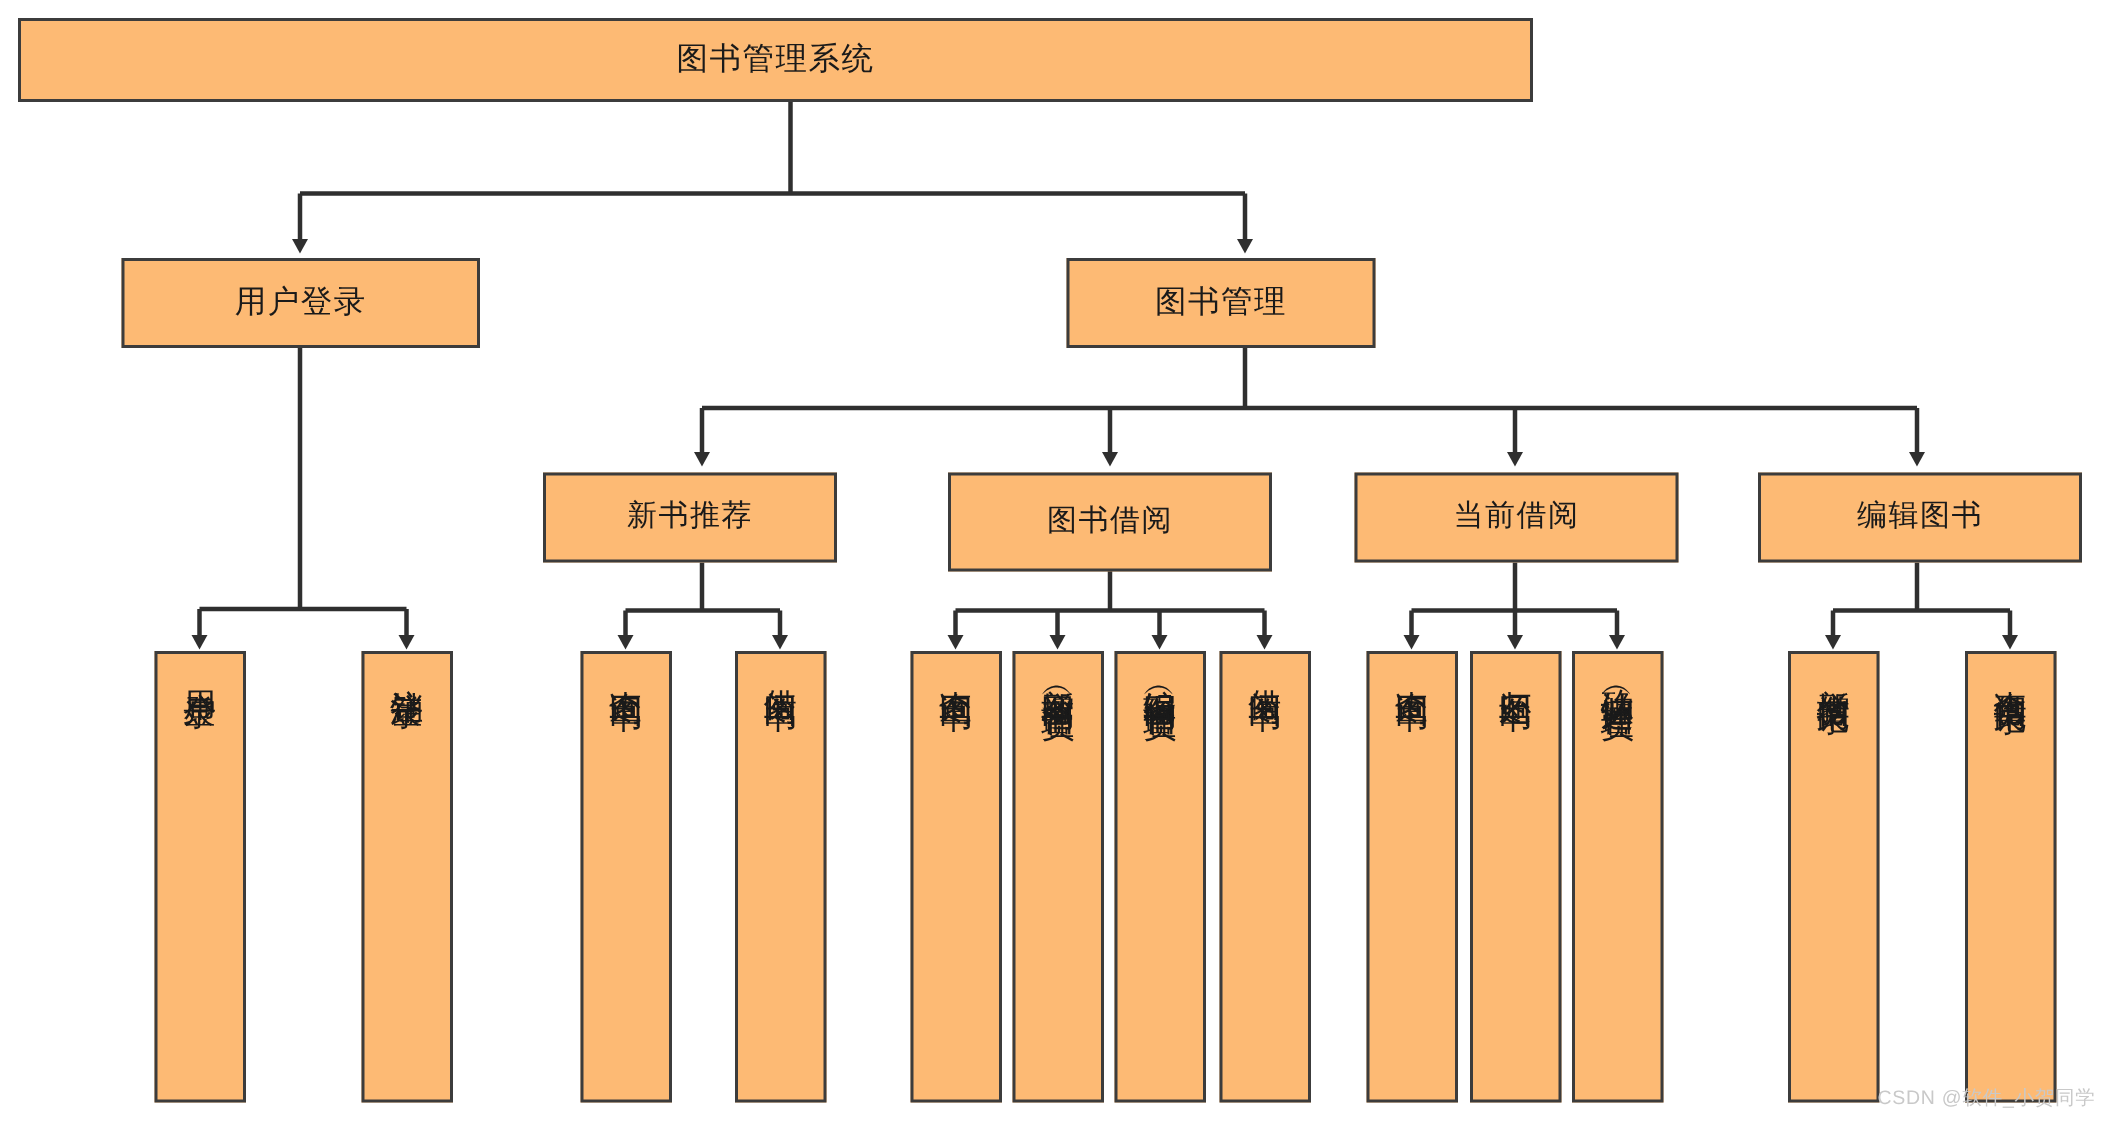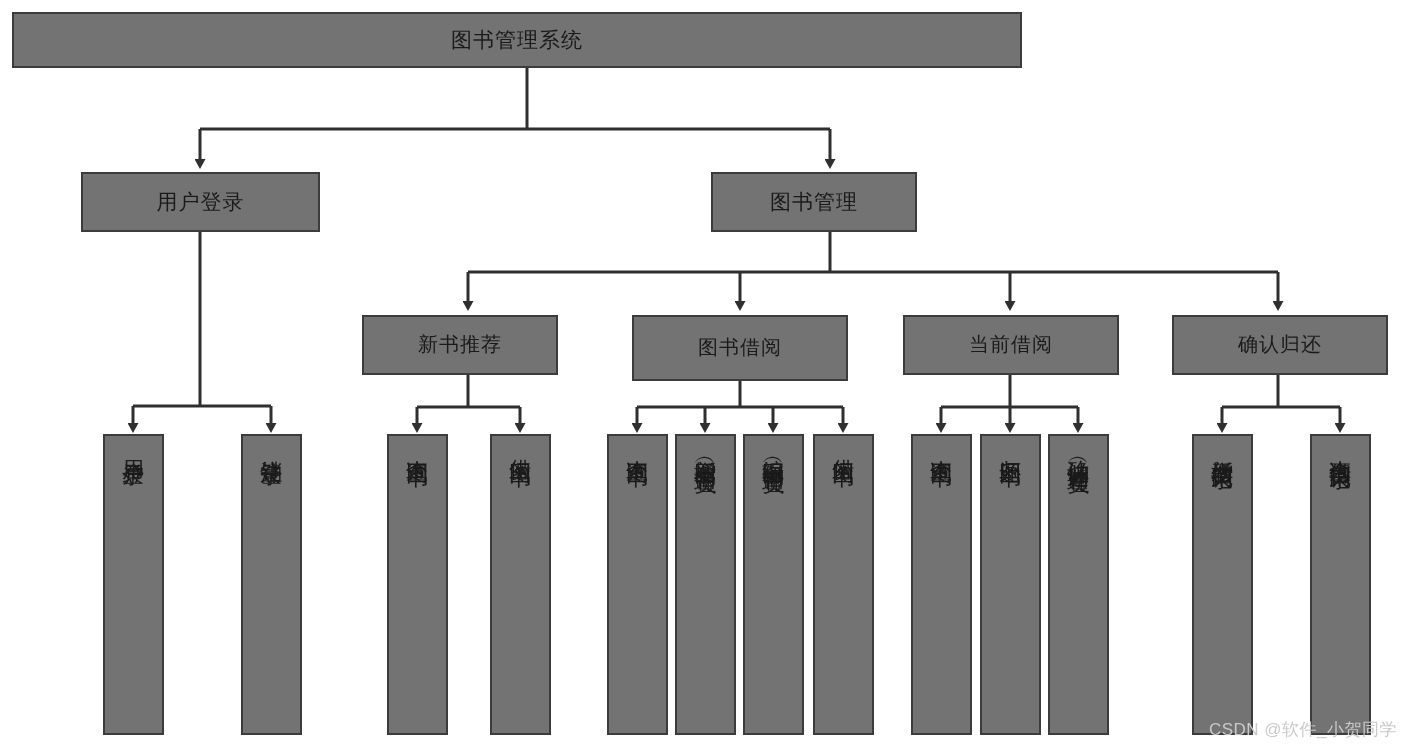--- a/index.html
+++ b/index.html
@@ -1,35 +1,35 @@
 <!DOCTYPE html>
 <html><head>
 <meta charset="utf-8">
 <style>
   html,body{margin:0;padding:0;background:#ffffff;}
   body{width:1405px;height:747px;overflow:hidden;
        font-family:"Liberation Sans","DejaVu Sans",sans-serif;}
   #stage{position:relative;width:1405px;height:747px;background:#fff;}
   svg#wires{position:absolute;left:0;top:0;width:1405px;height:747px;}
 
-  .node{position:absolute;box-sizing:border-box;background:#737373;
+  .node{position:absolute;box-sizing:border-box;background:#fdba74;
         border:2.5px solid #3c3c3c;display:flex;align-items:center;
         justify-content:center;color:#1a1a1a;}
   .node .lbl{display:block;text-align:center;line-height:1.18;}
 
   .node.h .lbl{font-size:21px;letter-spacing:1px;}
   .node.l2 .lbl{font-size:20px;letter-spacing:1px;}
   .node.root .lbl{font-size:21px;letter-spacing:1px;}
 
   
   .node.leaf{align-items:flex-start;justify-content:center;padding-top:6px;}
   .node.leaf .lbl{writing-mode:vertical-rl;text-orientation:upright;
         font-size:22px;line-height:1.06;letter-spacing:2px;white-space:nowrap;}
 
-  #watermark{position:absolute;right:8px;bottom:6px;font-size:17px;
+  #watermark{position:absolute;right:8px;bottom:6px;font-size:13px;
         color:#c9c9c9;letter-spacing:.5px;white-space:nowrap;
         pointer-events:none;}
 </style>
 </head>
 <body>
 
 <div id="stage">
 
   <svg id="wires" viewBox="0 0 1405 747" xmlns="http://www.w3.org/2000/svg">
     <defs>
@@ -97,21 +97,21 @@
   <div class="node l2" style="left:362px;top:315px;width:196px;height:60px;">
     <span class="lbl">新书推荐</span>
   </div>
   <div class="node l2" style="left:632px;top:315px;width:216px;height:66px;">
     <span class="lbl">图书借阅</span>
   </div>
   <div class="node l2" style="left:903px;top:315px;width:216px;height:60px;">
     <span class="lbl">当前借阅</span>
   </div>
   <div class="node l2" style="left:1172px;top:315px;width:216px;height:60px;">
-    <span class="lbl">确认归还</span>
+    <span class="lbl">编辑图书</span>
   </div>
 
   <div class="node leaf" style="left:103px;top:434px;width:61px;height:301px;">
     <span class="lbl">用户登录</span>
   </div>
   <div class="node leaf" style="left:241px;top:434px;width:61px;height:301px;">
     <span class="lbl">注销登录</span>
   </div>
 
   <div class="node leaf" style="left:387px;top:434px;width:61px;height:301px;">

